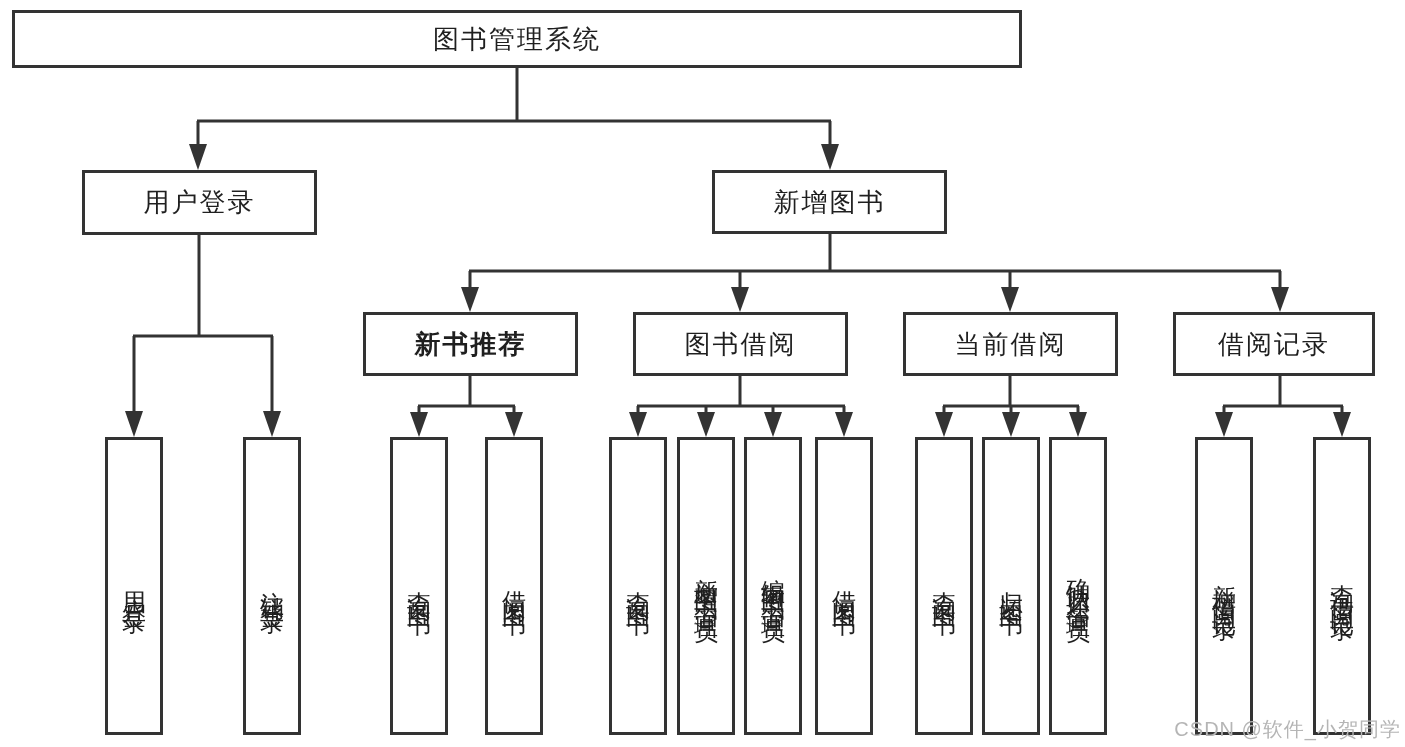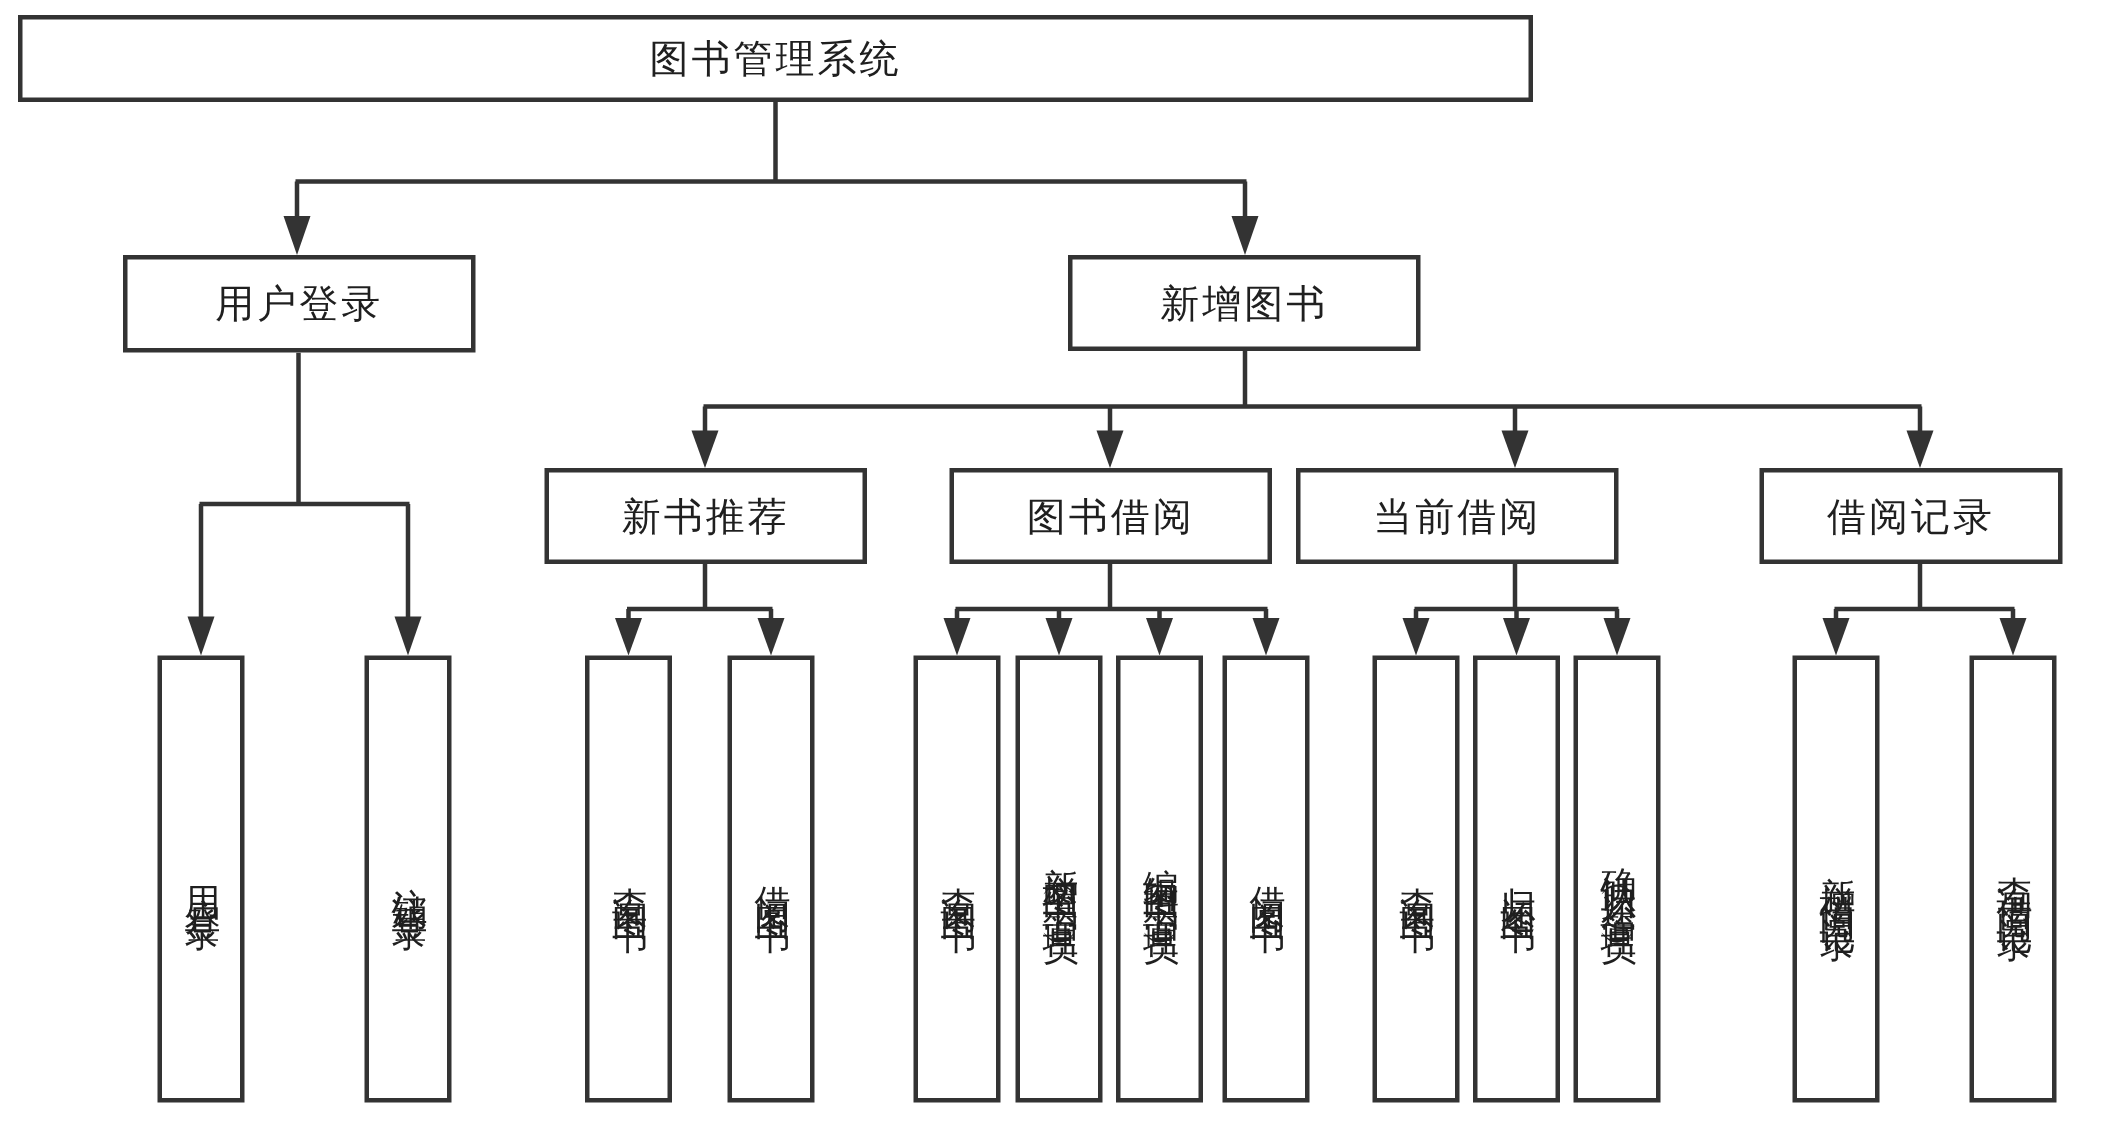--- a/index.html
+++ b/index.html
@@ -106,27 +106,27 @@
     <span>图书管理系统</span>
   </div>
 
   <div class="node h-node" style="left:82px; top:170px; width:235px; height:65px;">
     <span>用户登录</span>
   </div>
   <div class="node h-node" style="left:712px; top:170px; width:235px; height:64px;">
     <span>新增图书</span>
   </div>
 
-  <div class="node h-node" style="left:363px; top:312px; width:215px; height:64px;">
+  <div class="node h-node" style="left:363px; top:312px; width:215px; height:64px;font-weight:bold;">
     <span>新书推荐</span>
   </div>
   <div class="node h-node" style="left:633px; top:312px; width:215px; height:64px;">
     <span>图书借阅</span>
   </div>
-  <div class="node h-node" style="left:864px; top:312px; width:215px; height:64px;">
+  <div class="node h-node" style="left:903px; top:312px; width:215px; height:64px;">
     <span>当前借阅</span>
   </div>
   <div class="node h-node" style="left:1173px; top:312px; width:202px; height:64px;">
     <span>借阅记录</span>
   </div>
 
   <div class="node v-node" style="left:105px; top:437px; width:58px; height:298px;">
     <span class="v-label">用户登录</span>
   </div>
   <div class="node v-node" style="left:243px; top:437px; width:58px; height:298px;">
@@ -163,14 +163,15 @@
     <span class="v-label" style="letter-spacing:6px;">确认归还（管理员）</span>
   </div>
 
   <div class="node v-node" style="left:1195px; top:437px; width:58px; height:298px;">
     <span class="v-label">新增借阅记录</span>
   </div>
   <div class="node v-node" style="left:1313px; top:437px; width:58px; height:298px;">
     <span class="v-label">查询借阅记录</span>
   </div>
 
+  <div class="watermark">CSDN @软件_小贺同学</div>
 
 </div>
 
 </body></html>

